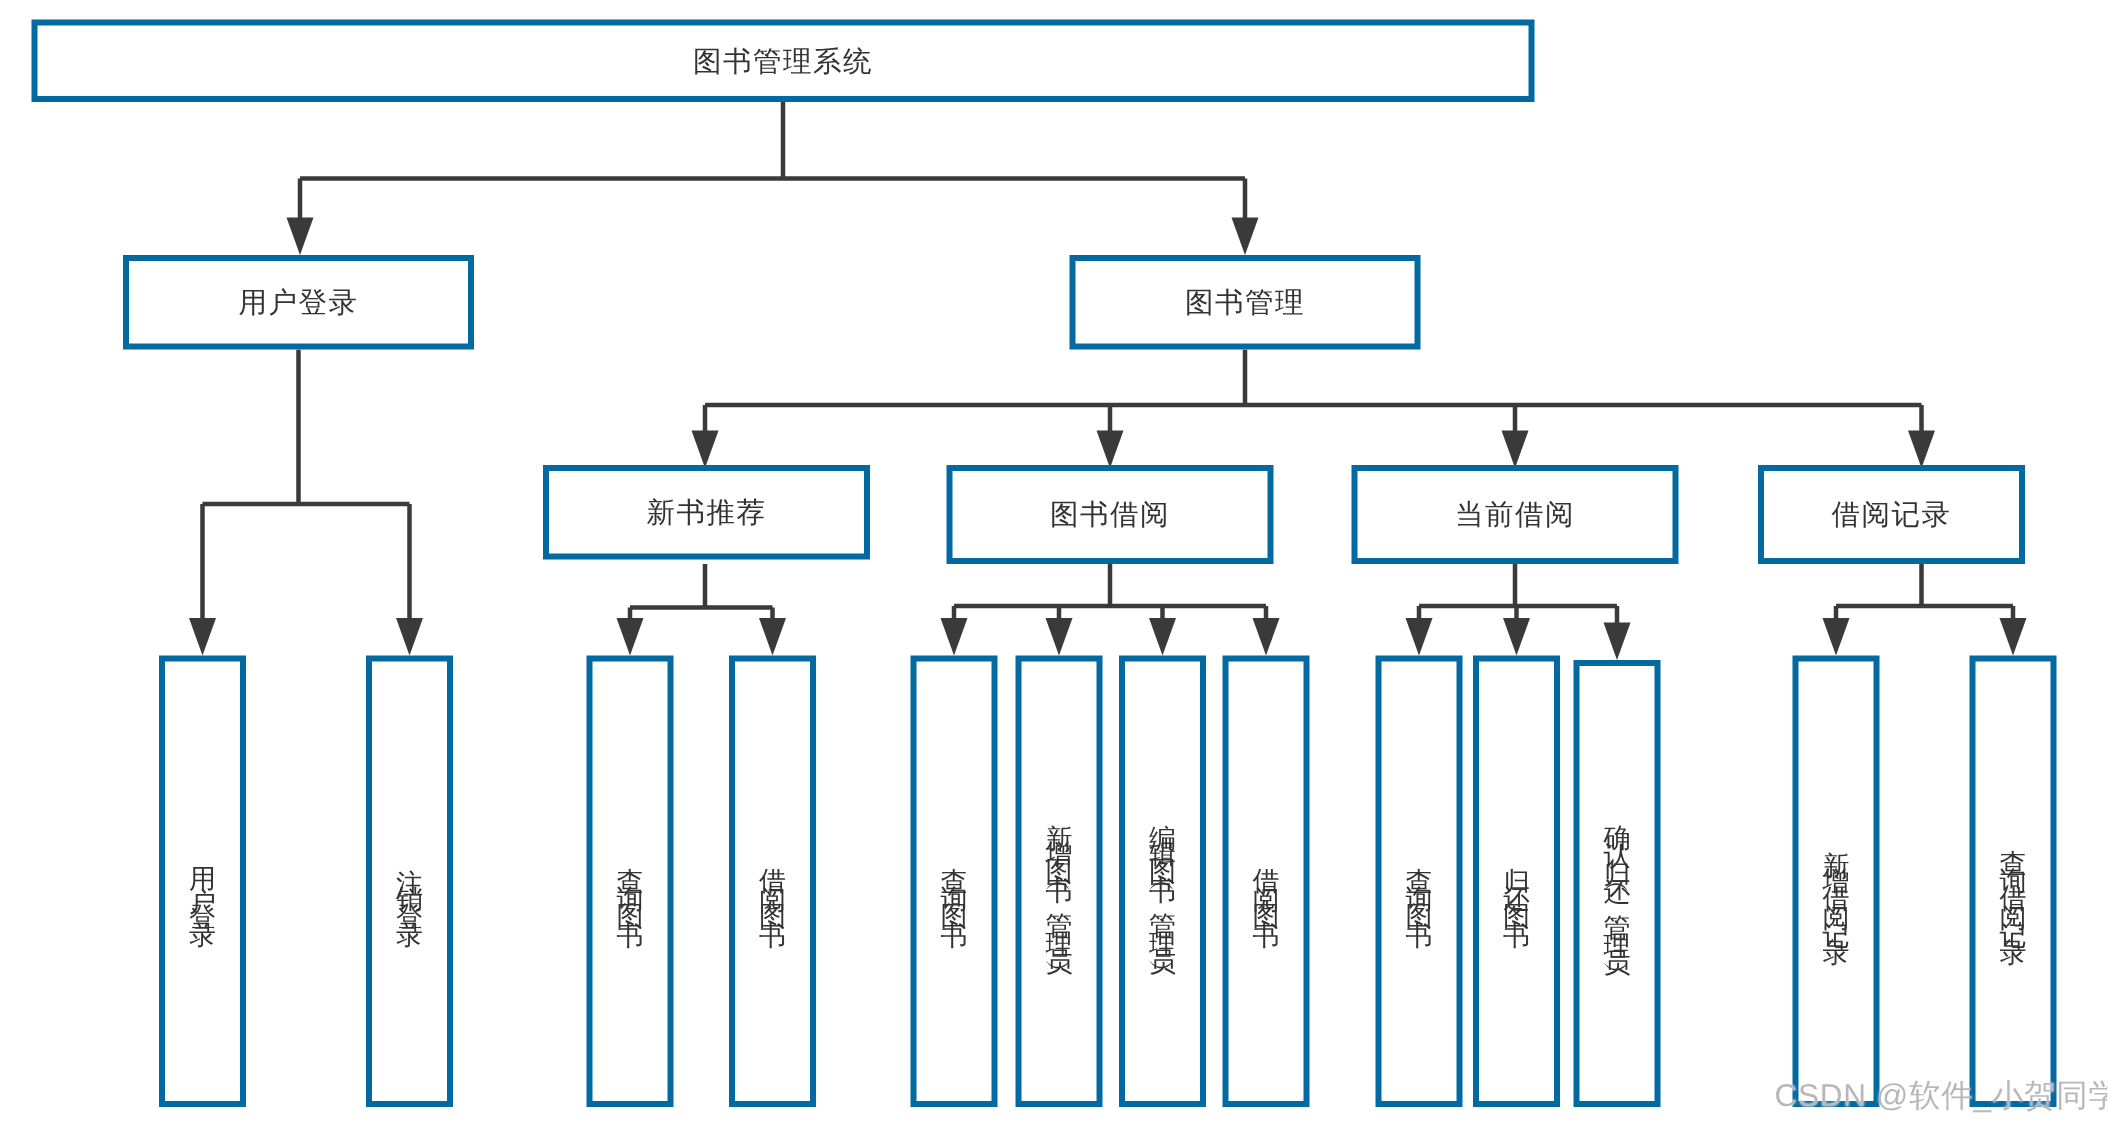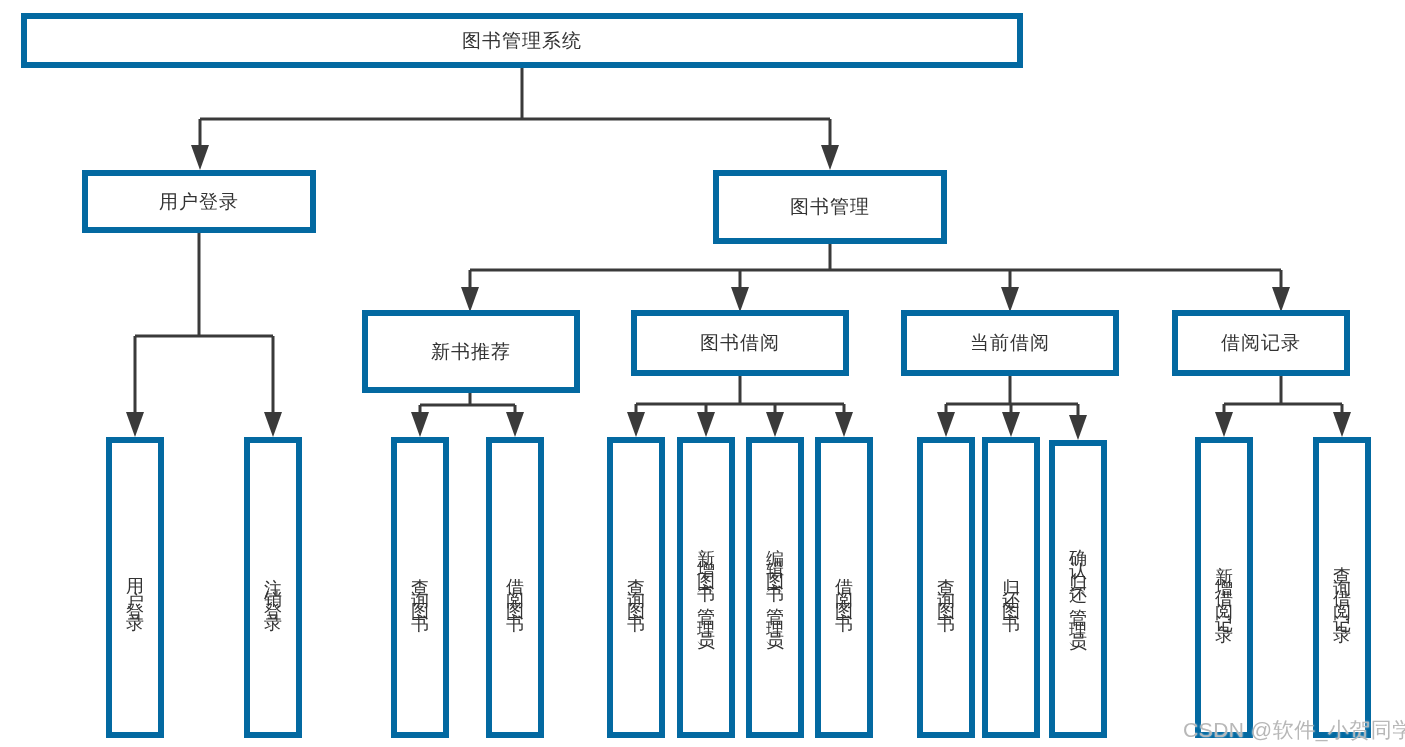--- a/index.html
+++ b/index.html
@@ -9,21 +9,21 @@
     height:747px;
     background:#ffffff;
     overflow:hidden;
     font-family:"Liberation Sans","DejaVu Sans",sans-serif;
   }
   .wires{position:absolute;left:0;top:0;}
   .node{
     position:absolute;
     box-sizing:border-box;
     background:#ffffff;
-    border:6px solid #0369a1;
+    border:4px solid #0369a1;
     display:flex;
     align-items:center;
     justify-content:center;
     color:#333333;
     font-size:19px;
     letter-spacing:1px;
     text-align:center;
   }
   .node.v{
     writing-mode:vertical-rl;
@@ -84,23 +84,23 @@
       <polygon points="1002,412 1020,412 1011,437"></polygon>
       <polygon points="1069,415 1087,415 1078,440"></polygon>
       <polygon points="1215,412 1233,412 1224,437"></polygon>
       <polygon points="1333,412 1351,412 1342,437"></polygon>
     </g>
   </svg>
 
   <div class="node" style="left:21px;top:13px;width:1002px;height:55px">图书管理系统</div>
 
   <div class="node" style="left:82px;top:170px;width:234px;height:63px">用户登录</div>
-  <div class="node" style="left:713px;top:170px;width:234px;height:74px">图书管理</div>
+  <div class="node" style="left:713px;top:170px;width:234px;height:63px">图书管理</div>
 
-  <div class="node" style="left:362px;top:310px;width:218px;height:83px">新书推荐</div>
+  <div class="node" style="left:362px;top:310px;width:218px;height:63px">新书推荐</div>
   <div class="node" style="left:631px;top:310px;width:218px;height:66px">图书借阅</div>
   <div class="node" style="left:901px;top:310px;width:218px;height:66px">当前借阅</div>
   <div class="node" style="left:1172px;top:310px;width:178px;height:66px">借阅记录</div>
 
   <div class="node v" style="left:106px;top:437px;width:58px;height:301px">用户登录</div>
   <div class="node v" style="left:244px;top:437px;width:58px;height:301px">注销登录</div>
 
   <div class="node v" style="left:391px;top:437px;width:58px;height:301px">查询图书</div>
   <div class="node v" style="left:486px;top:437px;width:58px;height:301px">借阅图书</div>
 

